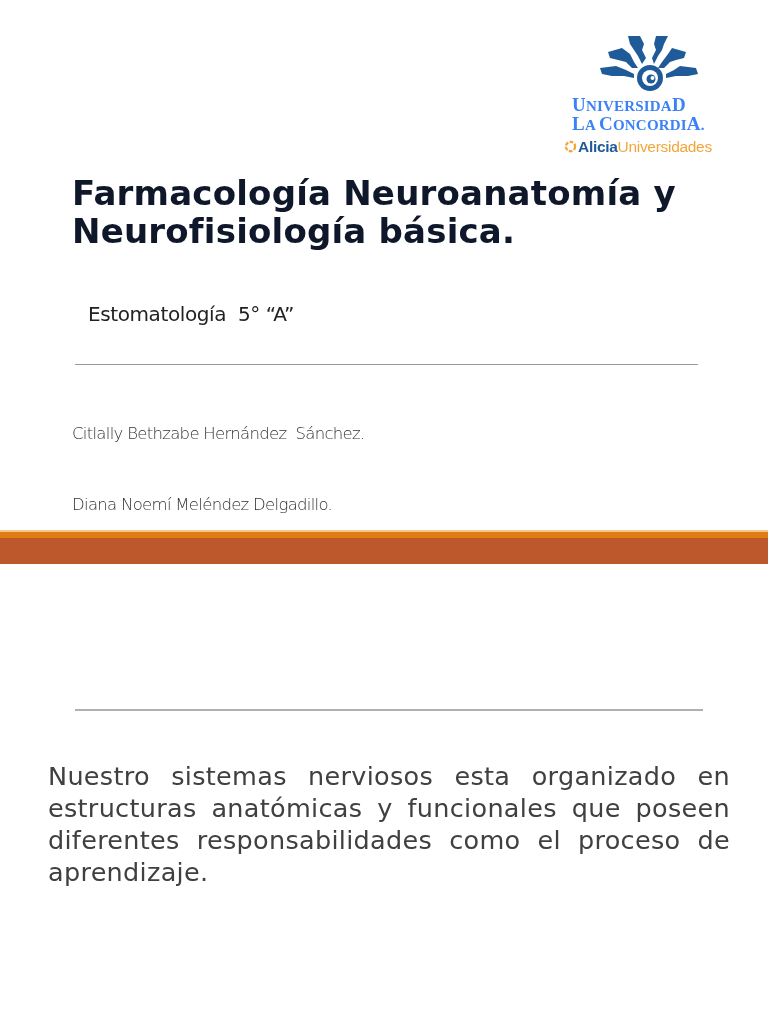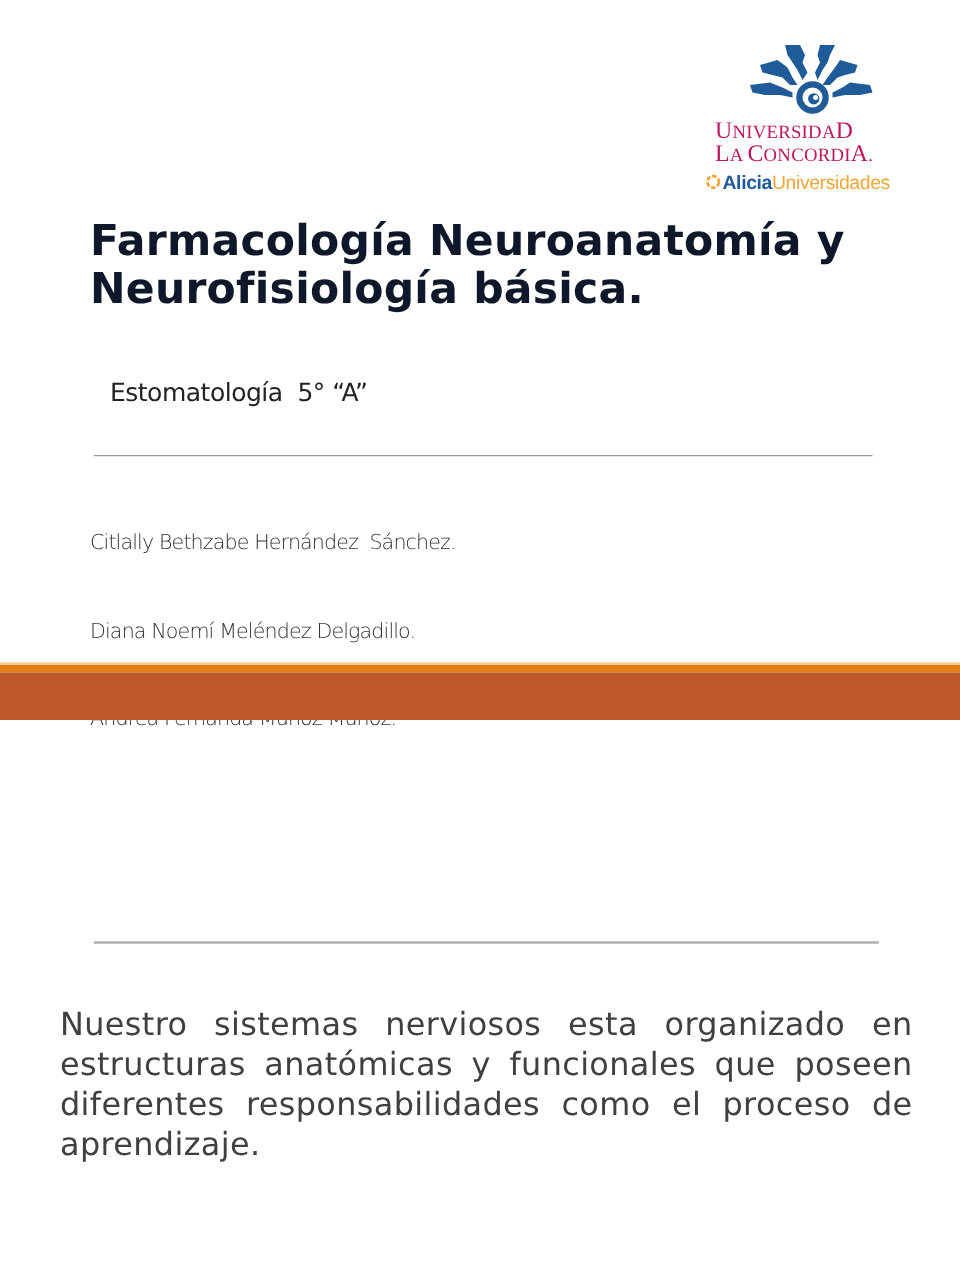--- a/index.html
+++ b/index.html
@@ -14,43 +14,43 @@
       overflow: hidden;
       font-family: "Liberation Sans", sans-serif;
     }
     .slide {
       position: absolute;
       left: 0;
       width: 768px;
       background: #ffffff;
     }
     #slide-1 { top: 0; height: 531px; }
-    #slide-2 { top: 608px; height: 417px; }
+    #slide-2 { top: 564px; height: 417px; }
 
     
     .logo {
       position: absolute;
       left: 562px;
       top: 34px;
       width: 186px;
       height: 128px;
     }
     .logo-emblem {
       position: absolute;
       left: 36px;
       top: 0;
       width: 110px;
       height: 60px;
     }
     .logo-line1, .logo-line2 {
       position: absolute;
       left: 10px;
       font-family: "Liberation Serif", serif;
-      font-weight: normal;
-      color: #be185d;
+      font-weight: bold;
+      color: #3b82f6;
       white-space: nowrap;
       letter-spacing: 0.2px;
     }
     .logo-line1 { top: 60px; font-size: 19px; }
     .logo-line2 { top: 79px; font-size: 19px; }
     .logo-line1 .sc, .logo-line2 .sc { font-size: 15px; }
     .logo-aliat {
       position: absolute;
       left: 2px;
       top: 104px;

